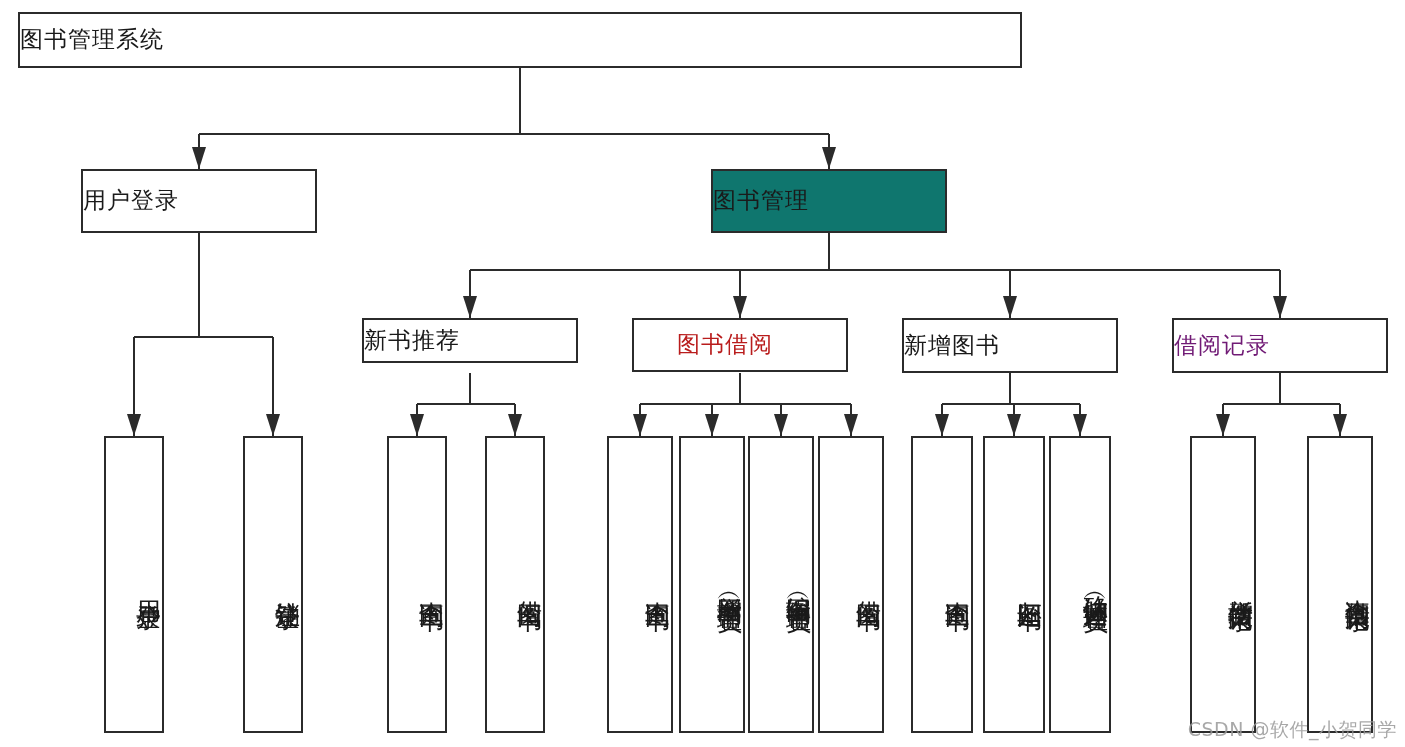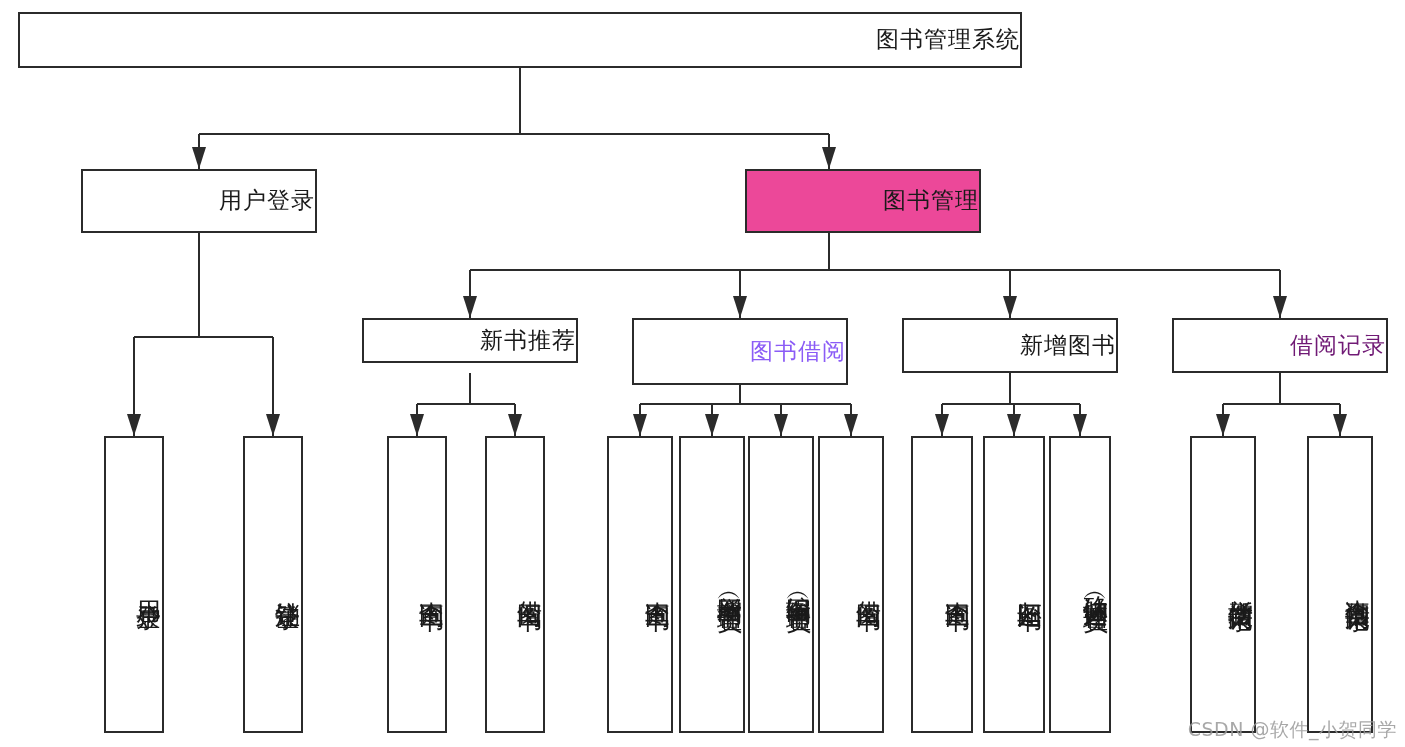--- a/index.html
+++ b/index.html
@@ -25,21 +25,21 @@
     height: 747px;
   }
   .node {
     position: absolute;
     box-sizing: border-box;
     border: 2.5px solid #2b2b2b;
     background: #ffffff;
     color: #1a1a1a;
     display: flex;
     align-items: center;
-    justify-content: flex-end;
+    justify-content: flex-start;
     text-align: center;
   }
   .node.horizontal {
     font-size: 23px;
     letter-spacing: 1px;
     line-height: 1.2;
   }
   .node.vertical {
     writing-mode: vertical-rl;
     text-orientation: upright;
@@ -124,27 +124,27 @@
       <line x1="1340" y1="404" x2="1340" y2="436" stroke="#2b2b2b" stroke-width="2.5" shape-rendering="crispEdges"></line>
       <path d="M1333,414 L1340,436 L1347,414 Z" fill="#2b2b2b"></path>
     </svg>
   <div id="nodes-layer">
       <div class="node horizontal" style="left: 18px; top: 12px; width: 1004px; height: 56px; border-color: rgb(43, 43, 43); background: rgb(255, 255, 255); color: rgb(26, 26, 26);">
         <span class="label">图书管理系统</span>
       </div>
       <div class="node horizontal" style="left: 81px; top: 169px; width: 236px; height: 64px; border-color: rgb(43, 43, 43); background: rgb(255, 255, 255); color: rgb(26, 26, 26);">
         <span class="label">用户登录</span>
       </div>
-      <div class="node horizontal" style="left: 711px; top: 169px; width: 236px; height: 64px; border-color: rgb(43, 43, 43); background: #ec4899; color: rgb(26, 26, 26); margin-left: 34px;">
+      <div class="node horizontal" style="left: 711px; top: 169px; width: 236px; height: 64px; border-color: rgb(43, 43, 43); background: #0f766e; color: rgb(26, 26, 26);">
         <span class="label">图书管理</span>
       </div>
       <div class="node horizontal" style="left: 362px; top: 318px; width: 216px; height: 45px; border-color: rgb(43, 43, 43); background: rgb(255, 255, 255); color: rgb(26, 26, 26);">
         <span class="label">新书推荐</span>
       </div>
-      <div class="node horizontal" style="left: 632px; top: 318px; width: 216px; height: 67px; border-color: rgb(43, 43, 43); background: rgb(255, 255, 255); color: #8b5cf6;">
+      <div class="node horizontal" style="left: 632px; top: 318px; width: 216px; height: 54px; border-color: rgb(43, 43, 43); background: rgb(255, 255, 255); color: #b91c1c; padding-left: 43px;">
         <span class="label">图书借阅</span>
       </div>
       <div class="node horizontal" style="left: 902px; top: 318px; width: 216px; height: 55px; border-color: rgb(43, 43, 43); background: rgb(255, 255, 255); color: rgb(26, 26, 26);">
         <span class="label">新增图书</span>
       </div>
       <div class="node horizontal" style="left: 1172px; top: 318px; width: 216px; height: 55px; border-color: rgb(43, 43, 43); background: rgb(255, 255, 255); color: #701a75;">
         <span class="label">借阅记录</span>
       </div>
       <div class="node vertical" style="left: 104px; top: 436px; width: 60px; height: 297px; border-color: rgb(43, 43, 43); background: rgb(255, 255, 255); color: rgb(26, 26, 26);">
         <span class="label">用户登录</span>

